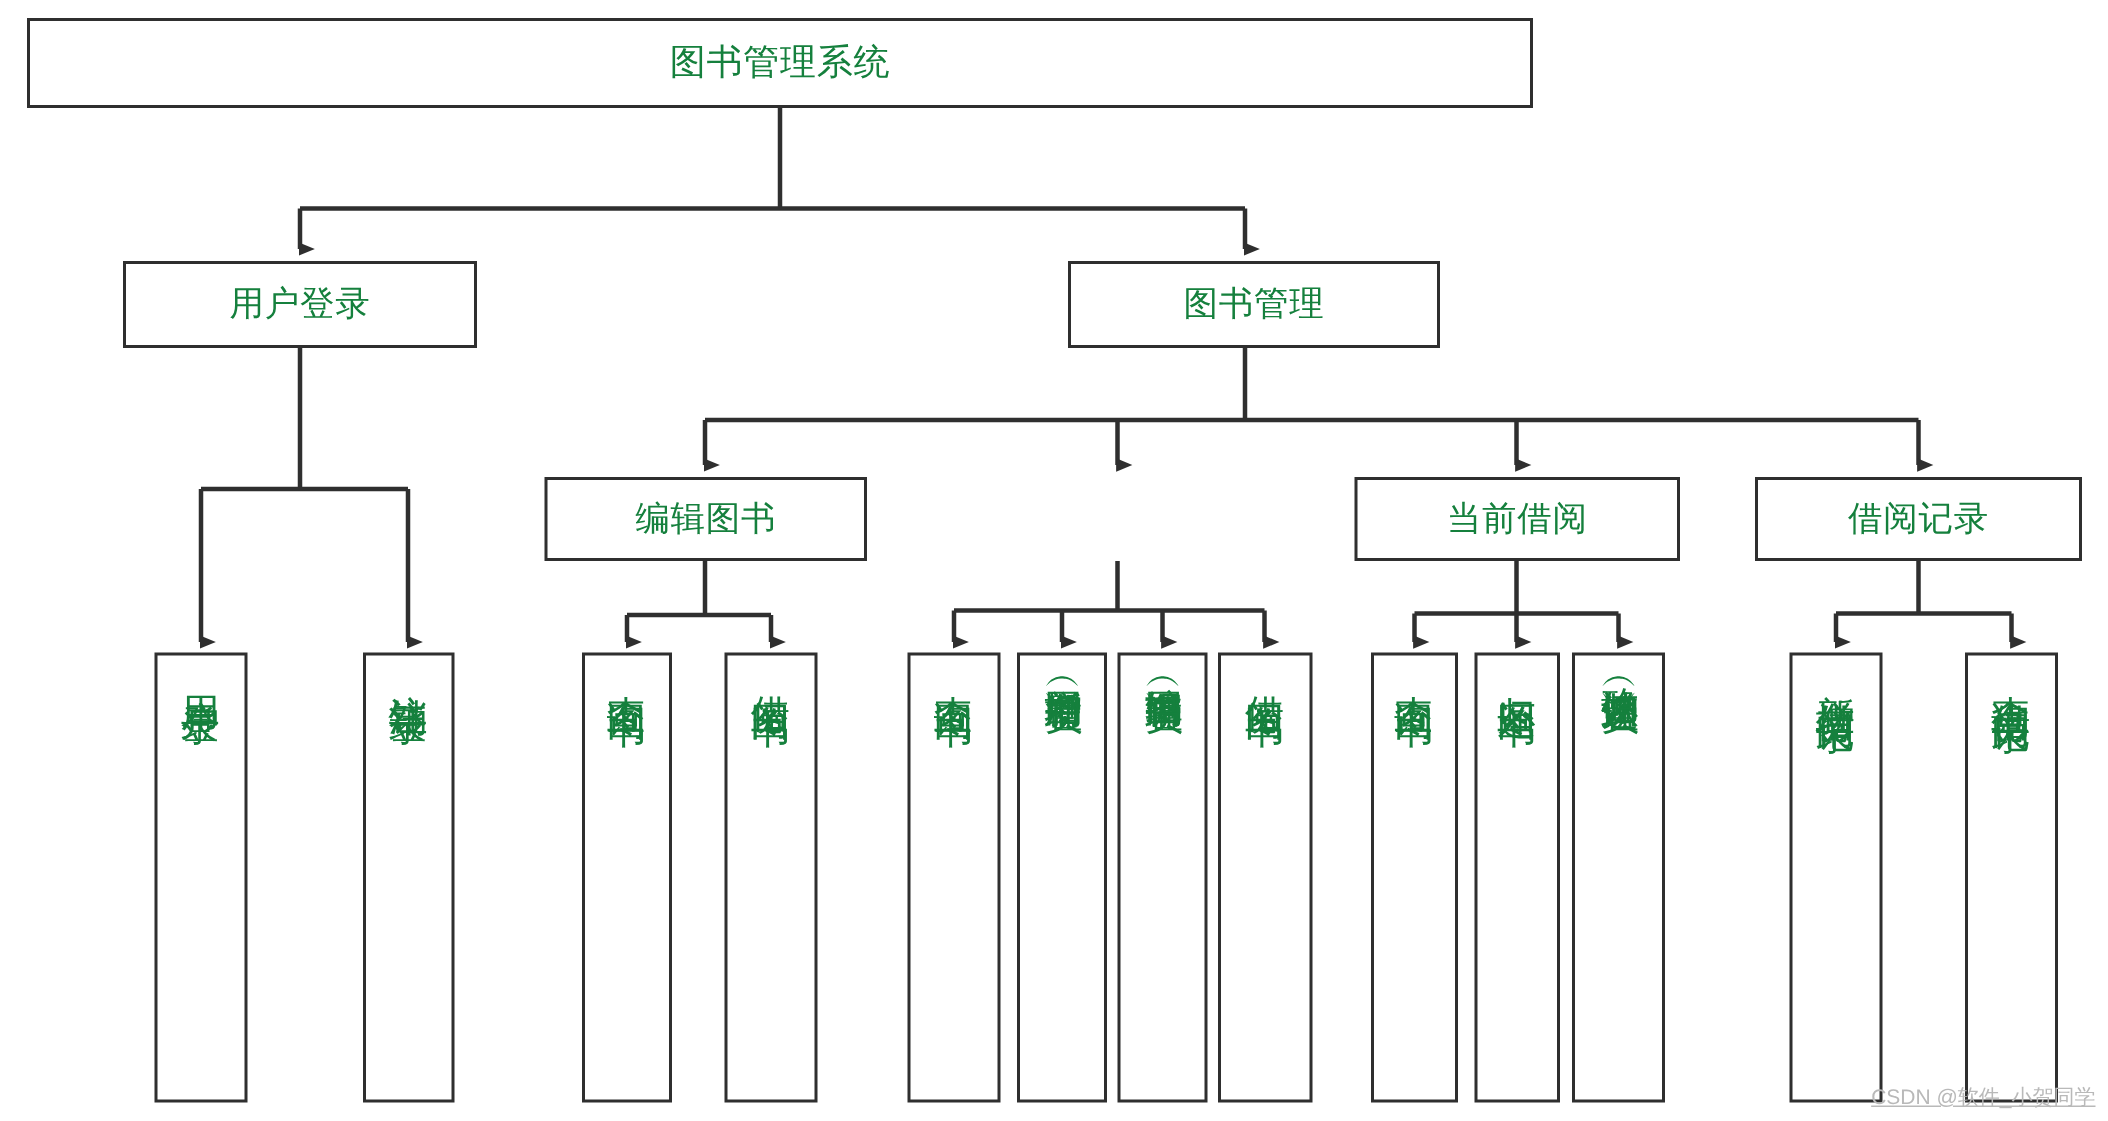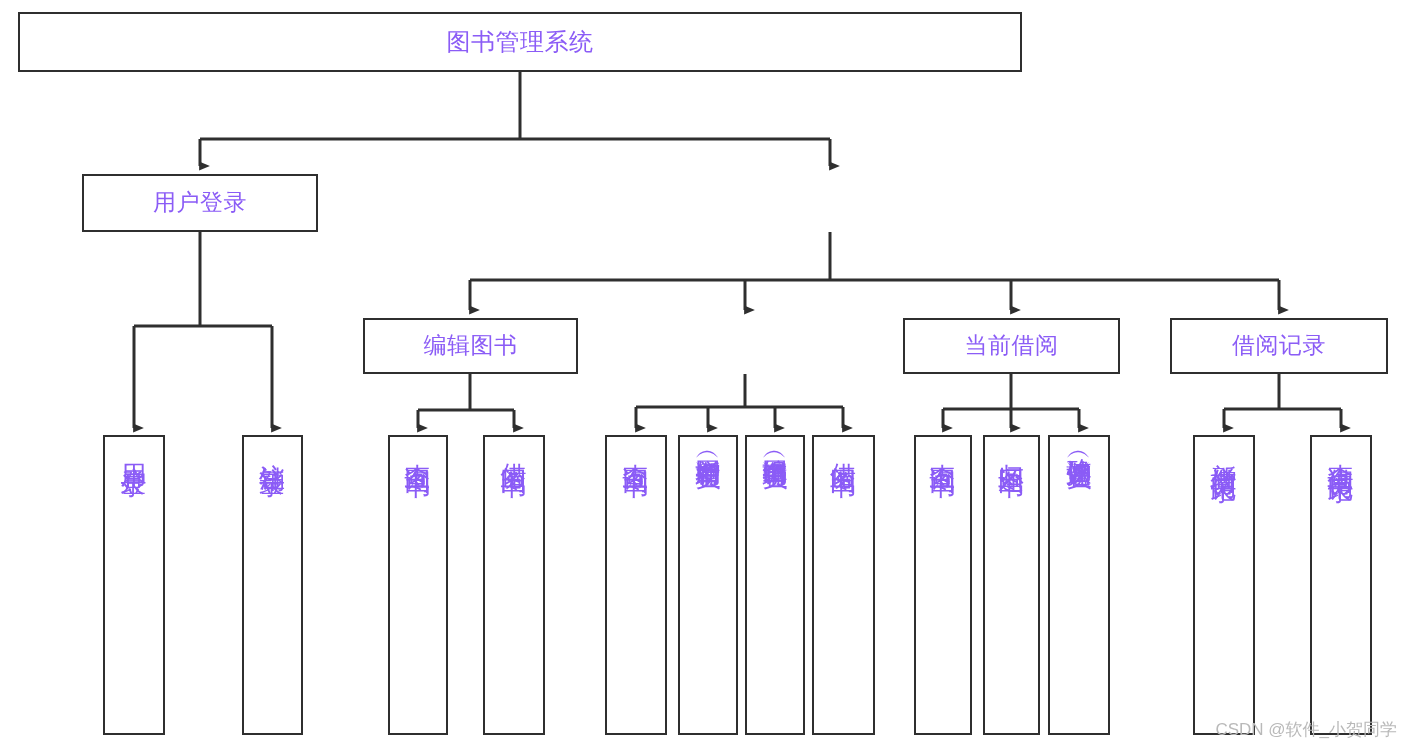--- a/index.html
+++ b/index.html
@@ -25,21 +25,21 @@
     position:absolute;
     box-sizing:border-box;
     background:#ffffff;
     border:2px solid #2f2f2f;
     display:flex;
     align-items:center;
     justify-content:center;
     z-index:2;
   }
   .node .lbl{
-    color:#8b5cf6;
+    color:#15803d;
     line-height:1.12;
     letter-spacing:0.5px;
     text-align:center;
     white-space:nowrap;
   }
   
   .hnode .lbl{
     font-size:23px;
   }
   .root .lbl{ font-size:24px; }
@@ -58,24 +58,25 @@
     letter-spacing:3px;
     white-space:nowrap;
   }
   
   .vnode.long{ padding-top:2px; }
   .vnode.long .lbl{ font-size:25px; letter-spacing:1px; }
   .watermark{
     position:absolute;
     right:8px;
     bottom:6px;
-    font-size:17px;
+    font-size:14px;
     color:#b9b9b9;
     z-index:3;
     white-space:nowrap;
+    text-decoration:underline;
   }
 </style>
 </head>
 <body>
 
 <div id="canvas">
 
   <svg id="edges" viewBox="0 0 1405 747" xmlns="http://www.w3.org/2000/svg">
     <defs>
       <marker id="arrow" viewBox="0 0 10 12" refX="5" refY="11" markerWidth="9" markerHeight="11" orient="auto-start-reverse" markerUnits="userSpaceOnUse">
@@ -126,20 +127,23 @@
     </g>
   </svg>
 
   <div class="node hnode root" style="left: 18px; top: 12px; width: 1004px; height: 60px;">
     <span class="lbl">图书管理系统</span>
   </div>
 
   <div class="node hnode" style="left: 82px; top: 174px; width: 236px; height: 58px;">
     <span class="lbl">用户登录</span>
   </div>
+  <div class="node hnode" style="left: 712px; top: 174px; width: 248px; height: 58px;">
+    <span class="lbl">图书管理</span>
+  </div>
 
   <div class="node hnode" style="left: 363px; top: 318px; width: 215px; height: 56px;">
     <span class="lbl">编辑图书</span>
   </div>
   <div class="node hnode" style="left: 903px; top: 318px; width: 217px; height: 56px;">
     <span class="lbl">当前借阅</span>
   </div>
   <div class="node hnode" style="left: 1170px; top: 318px; width: 218px; height: 56px;">
     <span class="lbl">借阅记录</span>
   </div>

